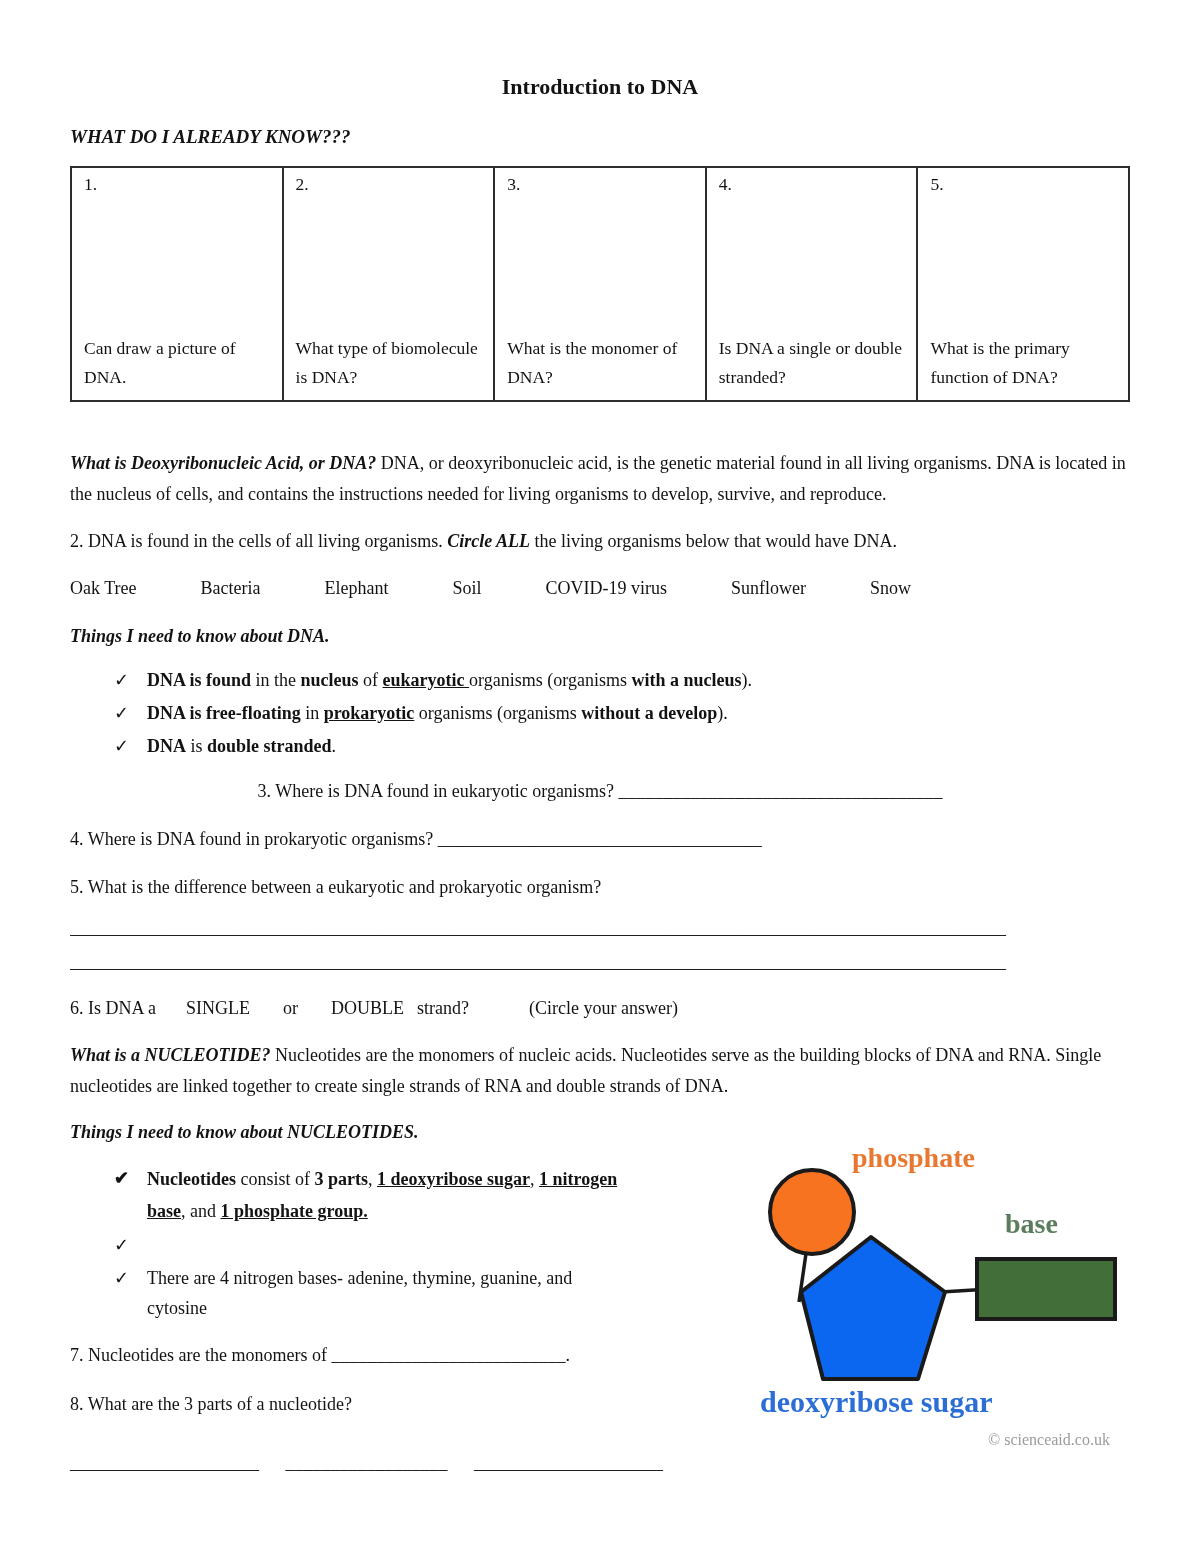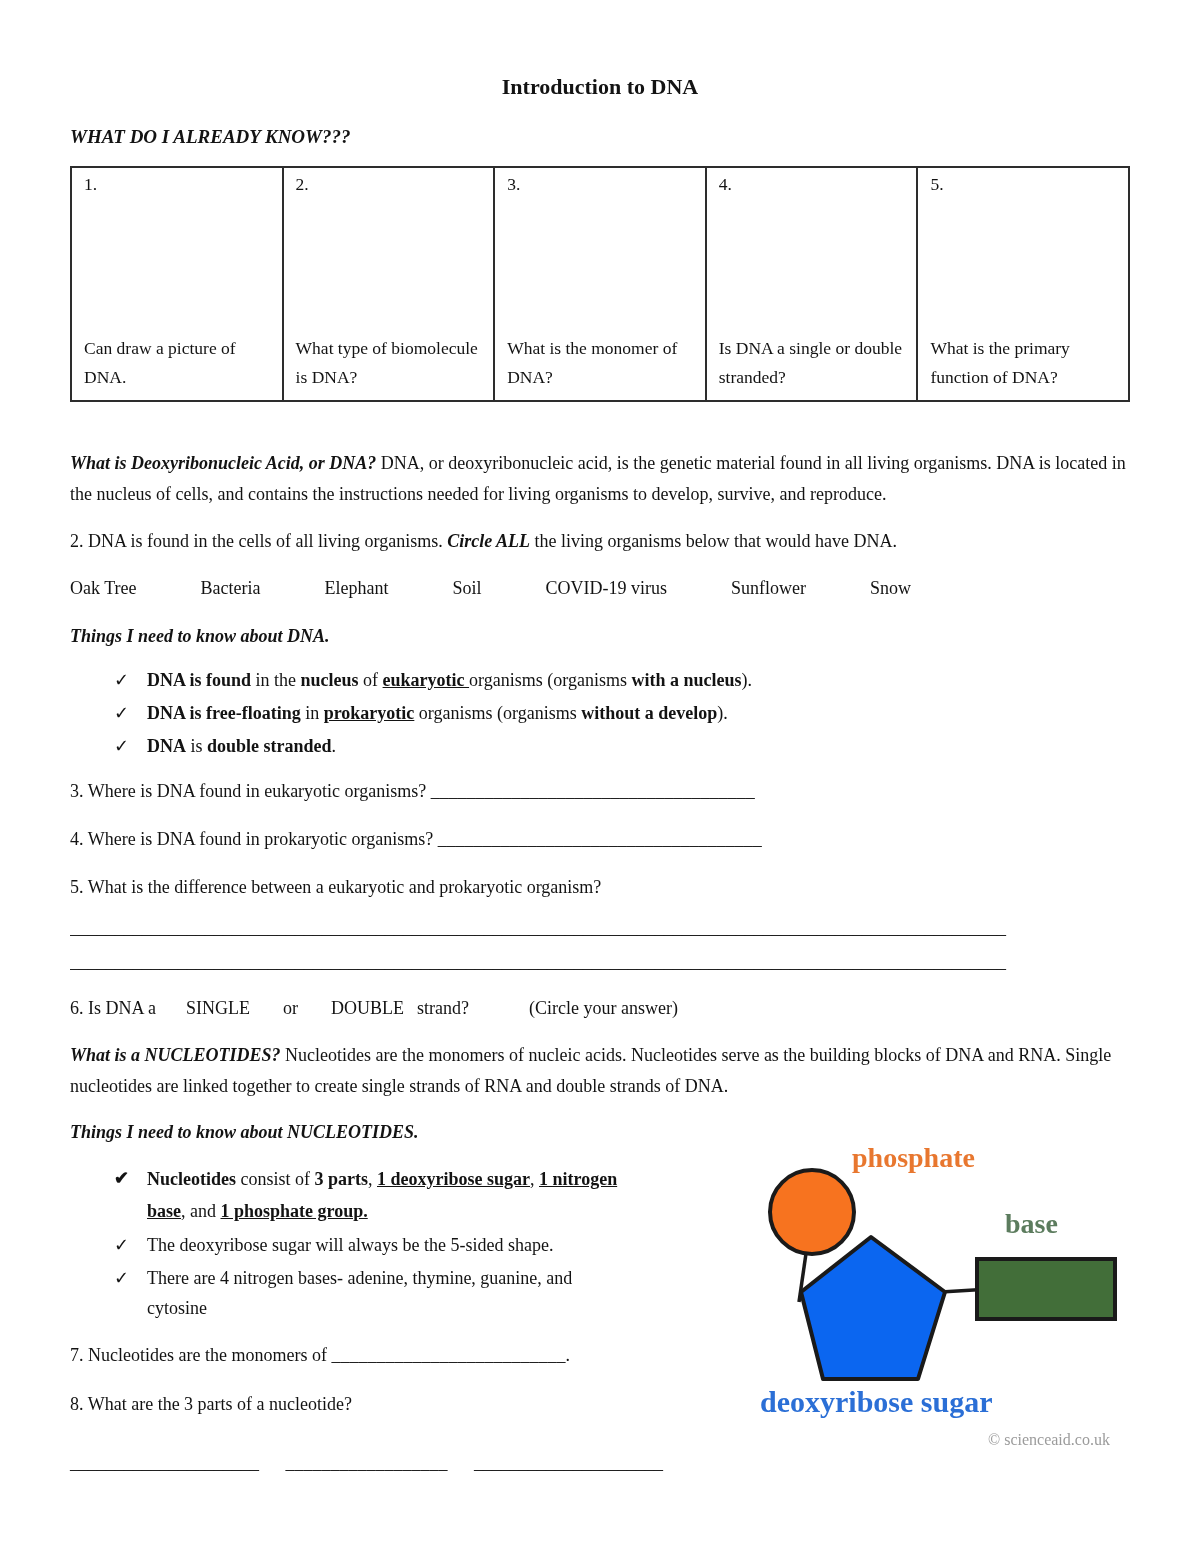--- a/index.html
+++ b/index.html
@@ -126,45 +126,44 @@
       <li>
         <span class="check">✓</span>
         <span class="li-text"><span class="b">DNA is free-floating</span><span> in </span><span class="b u">prokaryotic</span><span> organisms (organisms </span><span class="b">without a develop</span><span>).</span></span>
       </li>
       <li>
         <span class="check">✓</span>
         <span class="li-text"><span class="b">DNA</span><span> is </span><span class="b">double stranded</span><span>.</span></span>
       </li>
     </ul>
 
-    <p class="line" style="margin-bottom:17px;"><span>3. Where is DNA found in eukaryotic organisms? </span><span class="blank">____________________________________</span></p>
+    <p class="line" style="margin-bottom:17px;text-align:center;"><span>3. Where is DNA found in eukaryotic organisms? </span><span class="blank">____________________________________</span></p>
 
     <p class="line" style="margin-bottom:17px;"><span>4. Where is DNA found in prokaryotic organisms? </span><span class="blank">____________________________________</span></p>
 
     <p class="line" style="margin-bottom:8px;">5. What is the difference between a eukaryotic and prokaryotic organism?</p>
     <p class="answer-rule">________________________________________________________________________________________________________</p>
     <p class="answer-rule" style="margin-bottom:14px;">________________________________________________________________________________________________________</p>
 
     <p class="line q6">
       <span class="gap-a">6. Is DNA a</span><span class="gap-b">SINGLE</span><span class="gap-c">or</span><span class="gap-d">DOUBLE</span><span class="gap-e">strand?</span><span>(Circle your answer)</span>
     </p>
 
-    <p class="line" style="margin-bottom:15px;"><span class="b i">What is a NUCLEOTIDES? </span><span>Nucleotides are the monomers of nucleic acids. Nucleotides serve as the building blocks of DNA and RNA. Single nucleotides are linked together to create single strands of RNA and double strands of DNA.</span></p>
+    <p class="line" style="margin-bottom:15px;"><span class="b i">What is a NUCLEOTIDE? </span><span>Nucleotides are the monomers of nucleic acids. Nucleotides serve as the building blocks of DNA and RNA. Single nucleotides are linked together to create single strands of RNA and double strands of DNA.</span></p>
 
     <p class="heading" style="margin-bottom:15px;">Things I need to know about NUCLEOTIDES.</p>
 
     <div class="nuc-col">
       <ul class="checks" style="margin-bottom:17px;">
         <li>
           <span class="check heavy">✔</span>
           <span class="li-text" style="line-height:32px;"><span class="b">Nucleotides</span><span> consist of </span><span class="b">3 parts</span><span>, </span><span class="b u">1 deoxyribose sugar</span><span>, </span><span class="b u">1 nitrogen</span><br><span class="b u">base</span><span>, and </span><span class="b u">1 phosphate group. </span></span>
         </li>
         <li>
           <span class="check">✓</span>
-          <span class="li-text"><span>The deoxyribose sugar will always be the 5-sided shape.</span></span>
         </li>
         <li>
           <span class="check">✓</span>
           <span class="li-text"><span>There are 4 nitrogen bases- adenine, thymine, guanine, and</span><br><span>cytosine</span></span>
         </li>
       </ul>
 
       <p class="line" style="margin-bottom:18px;"><span>7. Nucleotides are the monomers of </span><span class="blank">__________________________</span><span>.</span></p>
 
       <p class="line" style="margin-bottom:26px;">8. What are the 3 parts of a nucleotide?</p>

